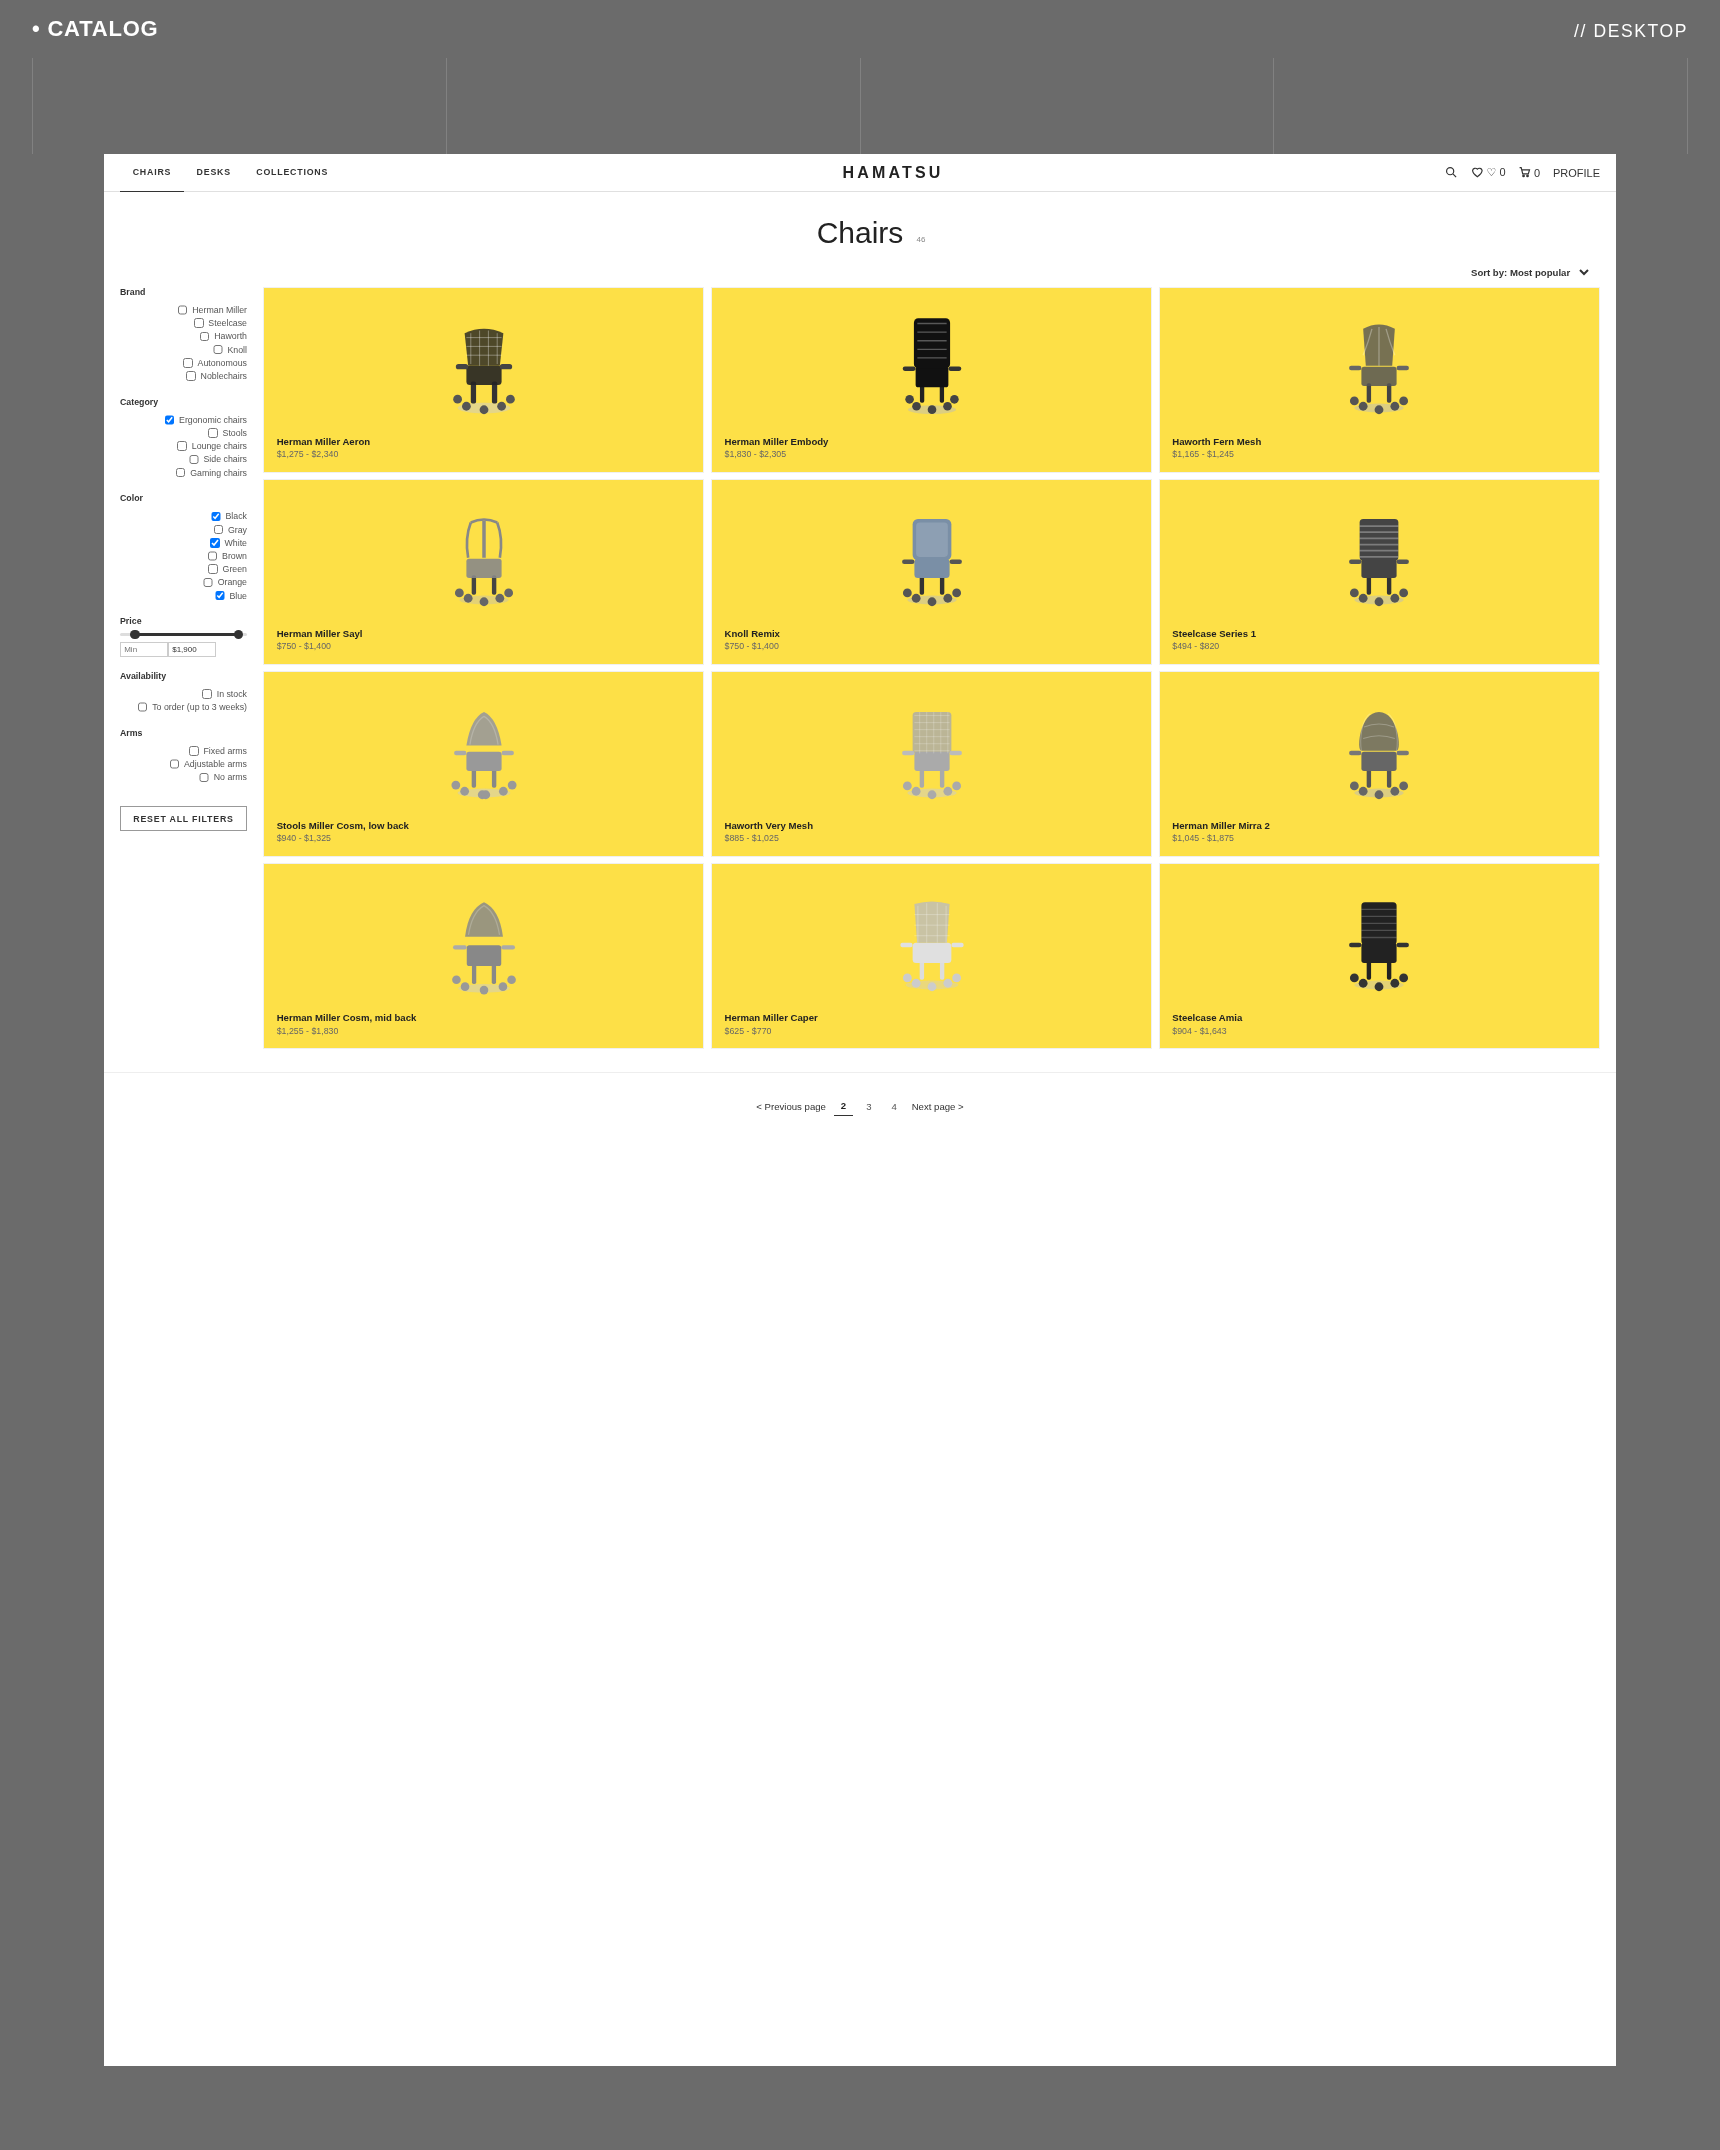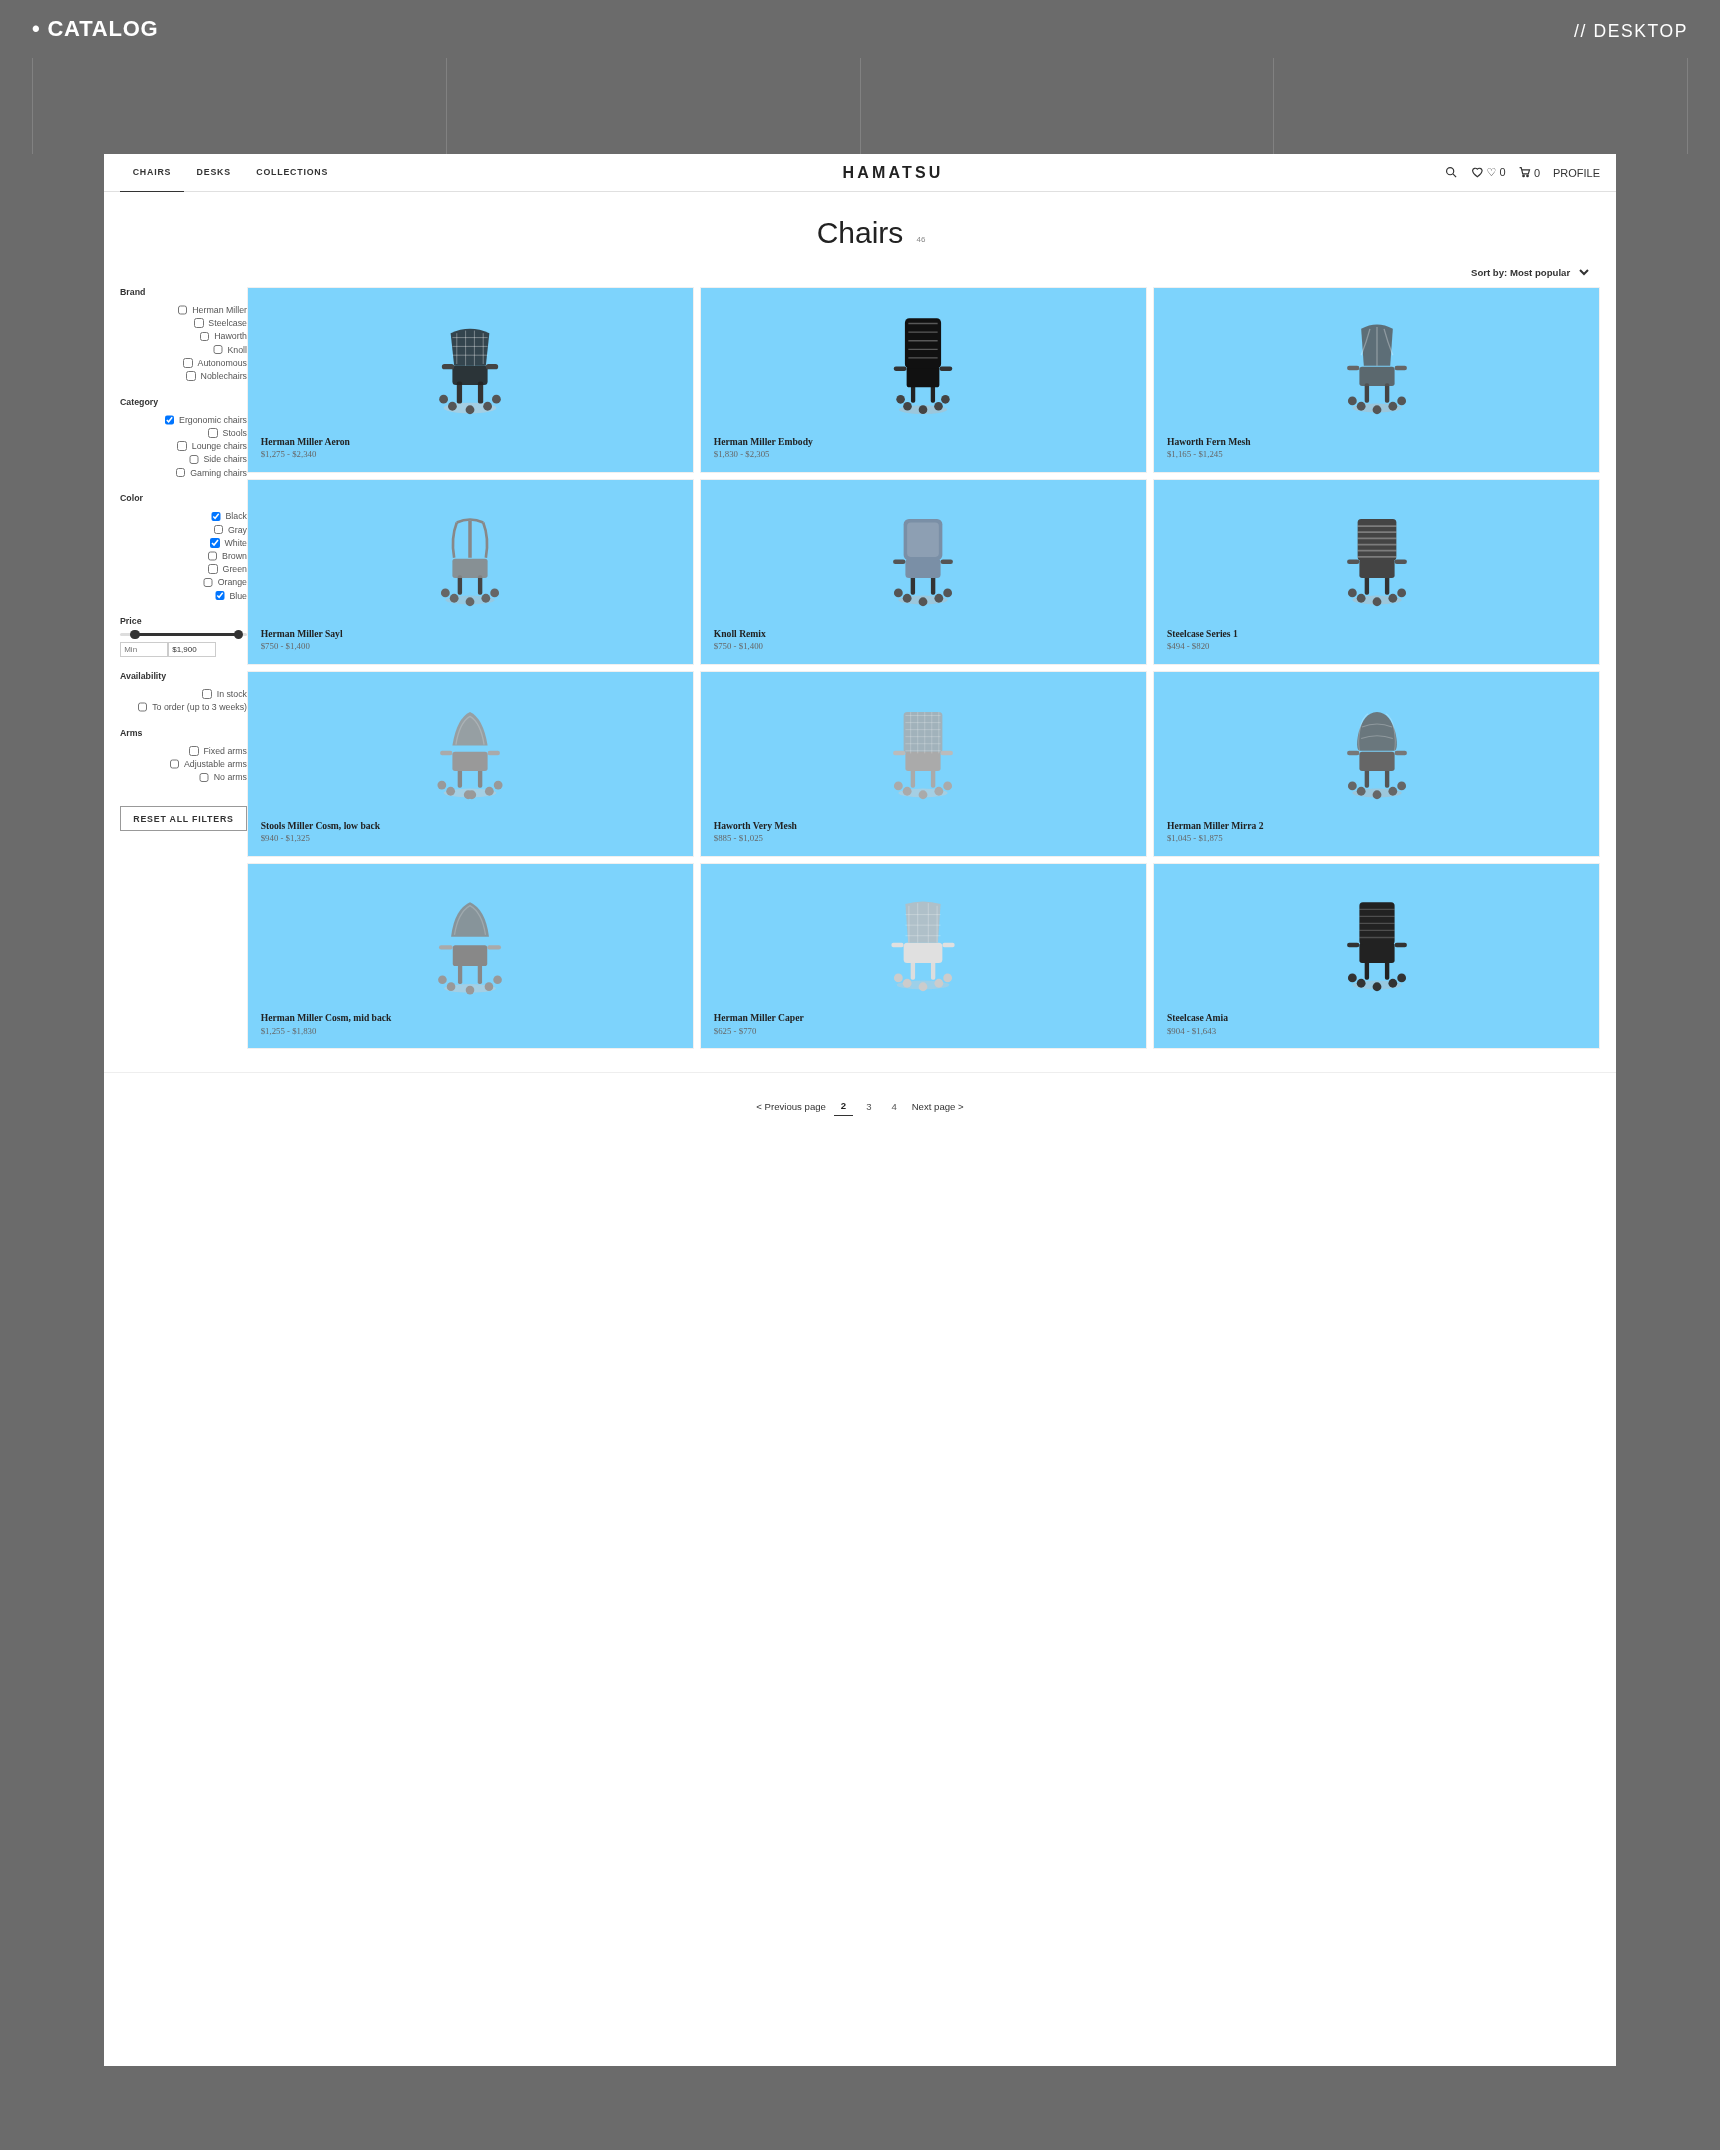--- a/index.html
+++ b/index.html
@@ -134,20 +134,21 @@
       border: none;
       background: none;
       cursor: pointer;
       font-weight: bold;
     }
 
     
     .main-layout {
       display: flex;
       padding: 0 16px;
+      gap: 16px;
     }
 
     
     .sidebar {
       width: 127px;
       flex-shrink: 0;
       font-size: 9.6px;
     }
     .filter-section {
       margin-bottom: 14.3px;
@@ -243,23 +244,22 @@
     .product-row {
       display: grid;
       grid-template-columns: repeat(3, 1fr);
       gap: 6.4px;
       margin-bottom: 6.4px;
     }
     .product-card {
       border: 0.8px solid #f0f0f0;
       padding: 12.7px;
       cursor: pointer;
-      background: #7dd3fc;
+      background: #fde047;
       transition: box-shadow 0.2s;
-      font-family: Liberation Serif, serif;
     }
     .product-image {
       width: 100%;
       height: 127px;
       display: flex;
       align-items: center;
       justify-content: center;
       margin-bottom: 8px;
     }
     .chair-svg {

